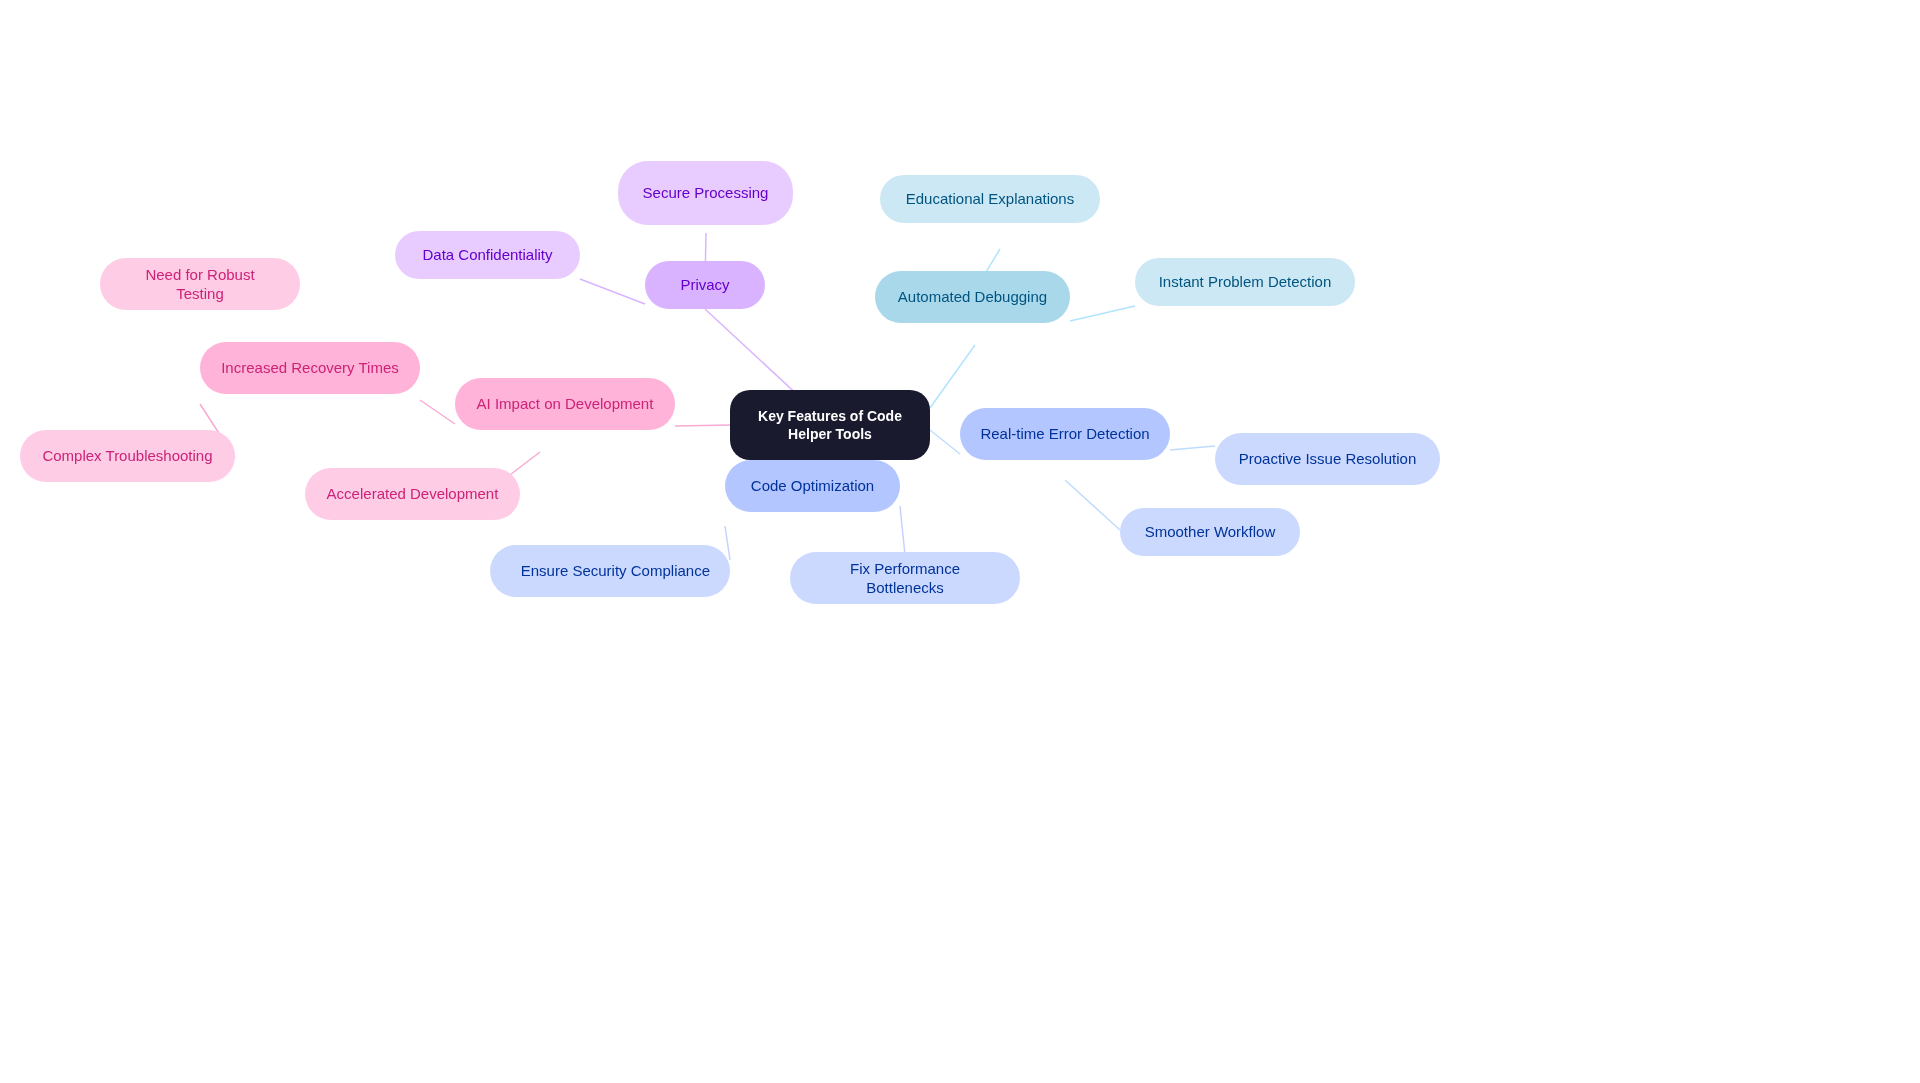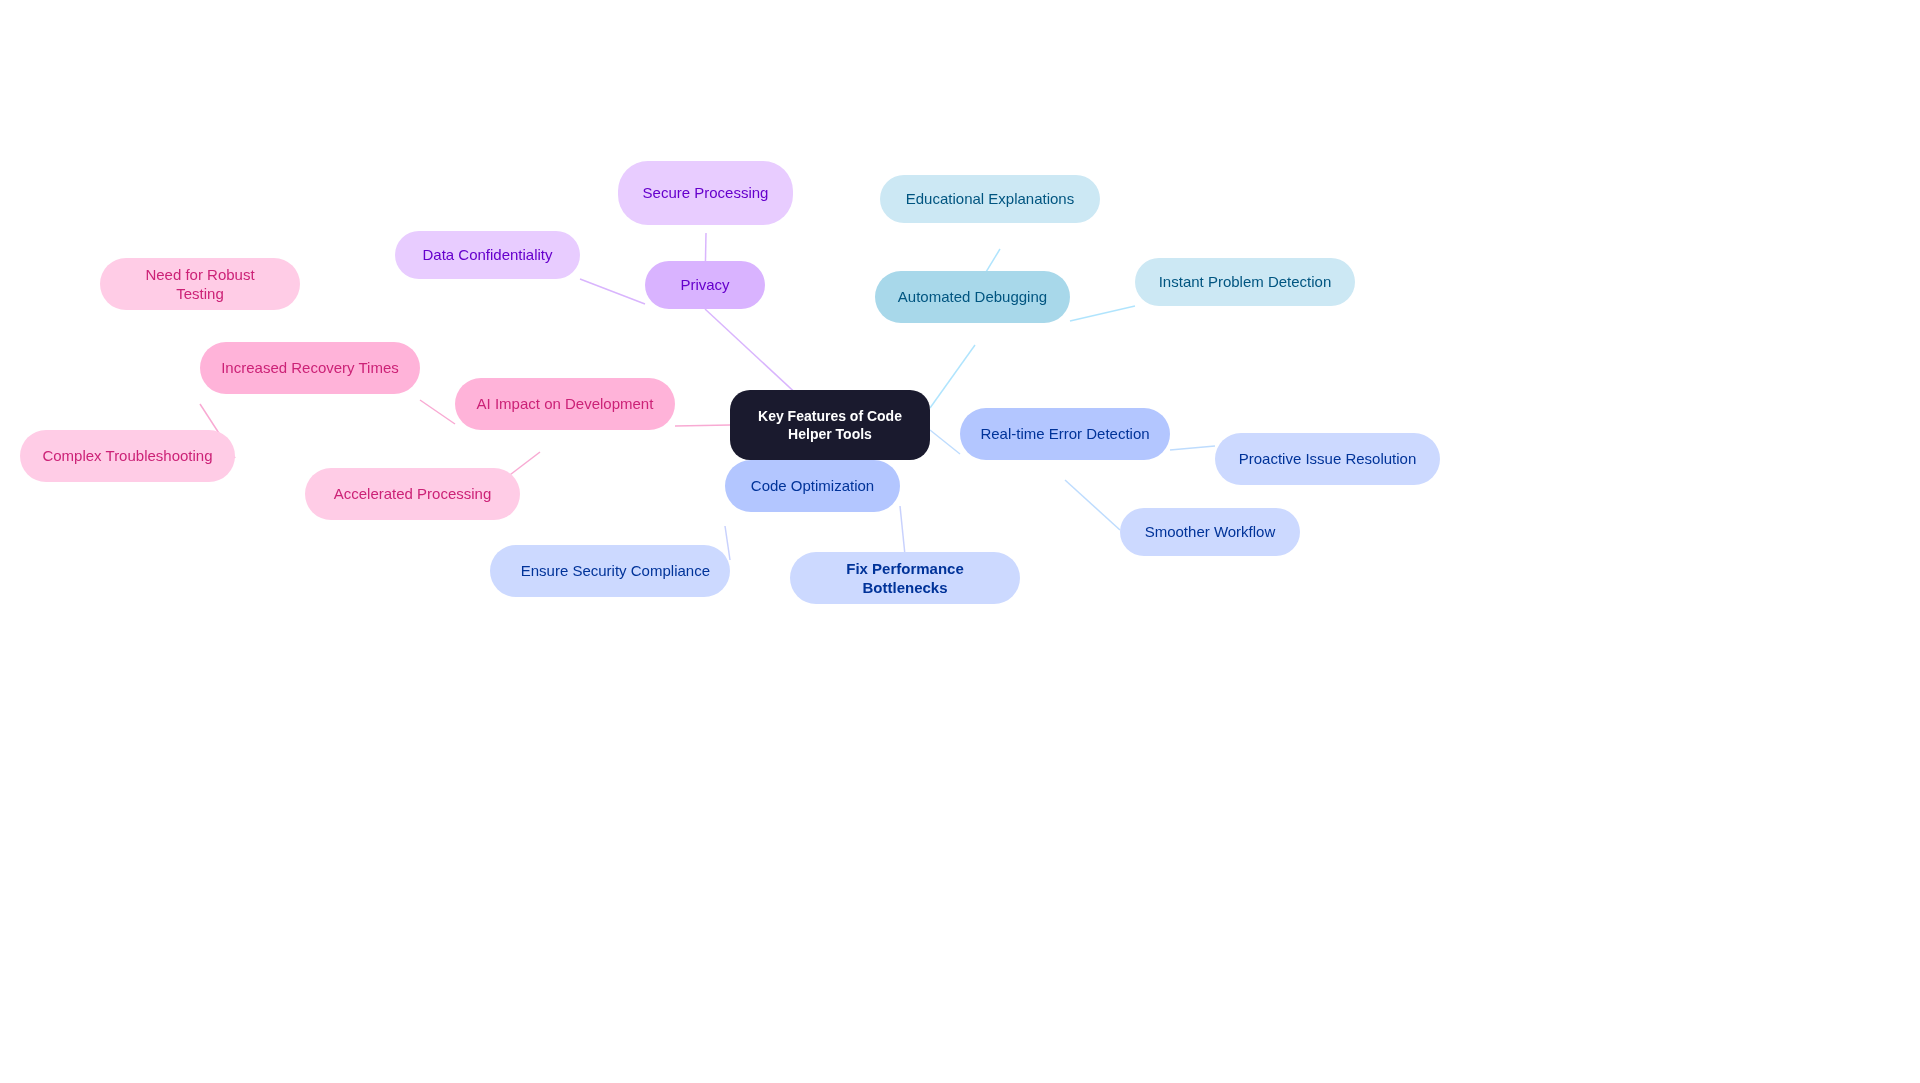--- a/index.html
+++ b/index.html
@@ -142,21 +142,21 @@
 
 <div class="node node-pink-light" style="left:100px; top:258px; width:200px; height:52px;">
   <span>Need for Robust Testing</span>
 </div>
 
 <div class="node node-pink-light" style="left:20px; top:430px; width:215px; height:52px;">
   <span>Complex Troubleshooting</span>
 </div>
 
 <div class="node node-pink-light" style="left:305px; top:468px; width:215px; height:52px;">
-  <span>Accelerated Processing</span>
+  <span>Accelerated Development</span>
 </div>
 
 <div class="node node-blue" style="left:875px; top:271px; width:195px; height:52px;">
   <span>Automated Debugging</span>
 </div>
 
 <div class="node node-blue-light" style="left:880px; top:175px; width:220px; height:48px;">
   <span>Educational Explanations</span>
 </div>
 
@@ -177,15 +177,15 @@
 </div>
 
 <div class="node node-indigo" style="left:725px; top:460px; width:175px; height:52px;">
   <span>Code Optimization</span>
 </div>
 
 <div class="node node-indigo-light" style="left:490px; top:545px; width:240px; height:52px;justify-content:flex-end;">
   <span>Ensure Security Compliance</span>
 </div>
 
-<div class="node node-indigo-light" style="left:790px; top:552px; width:230px; height:52px;font-weight:bold;">
+<div class="node node-indigo-light" style="left:790px; top:552px; width:230px; height:52px;">
   <span>Fix Performance Bottlenecks</span>
 </div>
 
 </body></html>

